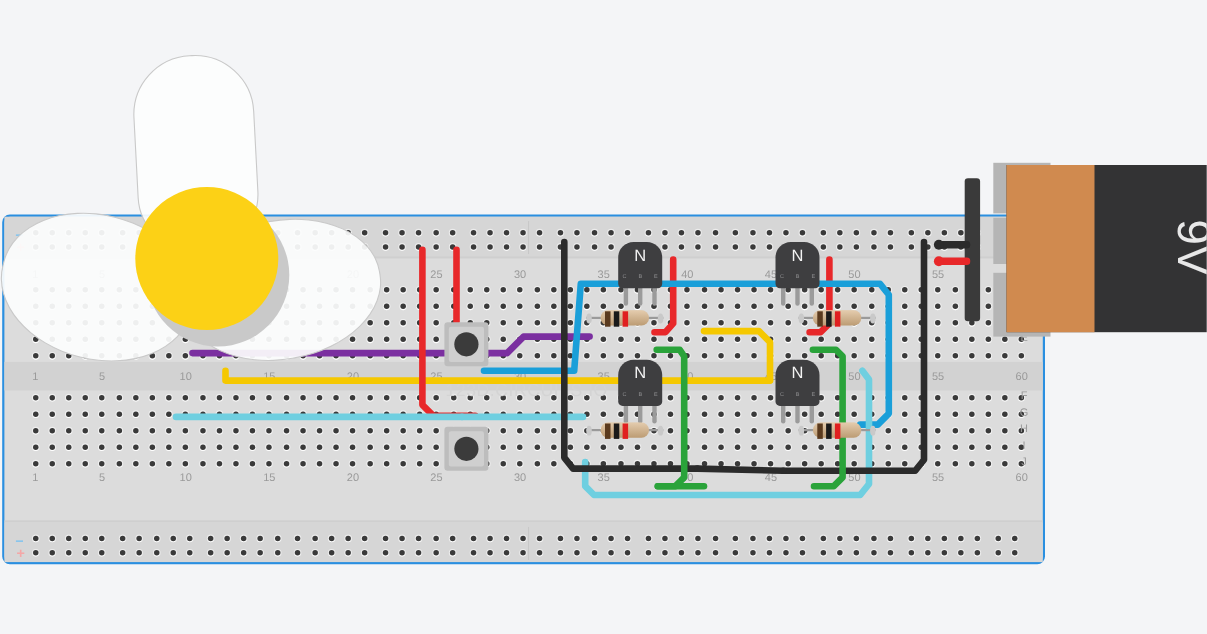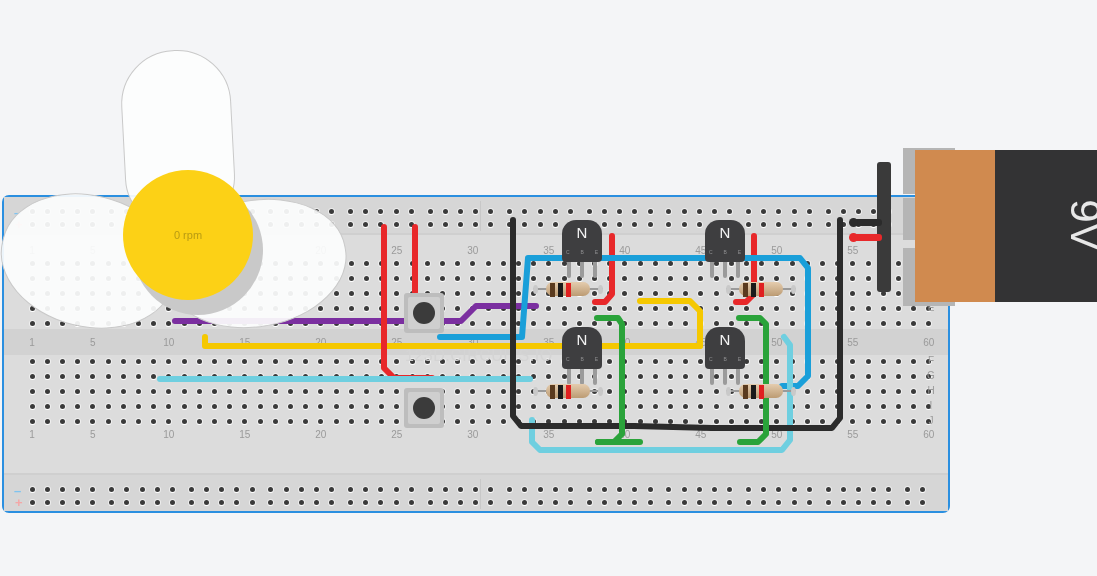--- a/index.html
+++ b/index.html
@@ -1175,21 +1175,20 @@
   <div class="fan">
 
     <div class="motor-lead" style="left:126px;top:243px;background:#e8282a;"></div>
     <div class="motor-lead" style="left:150px;top:243px;background:#2b2b2b;"></div>
 
     <div class="blade" style="left:68px;top:5px;width:108px;height:175px;border-radius:54px 54px 50px 50px;transform:rotate(-3deg);"></div>
     <div class="blade" style="left:-55px;top:150px;width:175px;height:130px;border-radius:90px/65px;transform:rotate(14deg);"></div>
     <div class="blade" style="left:110px;top:155px;width:180px;height:125px;border-radius:90px/62px;transform:rotate(-10deg);"></div>
     <div class="hub-ring"></div>
     <div class="hub"></div>
-    <div class="rpm">0 rpm</div>
   </div>
 
   <div class="battery">
     <div class="bat-cap" style="left:28px;top:48px;width:44px;height:42px;"></div>
     <div class="bat-cap" style="left:28px;top:98px;width:52px;height:58px;"></div>
     <div class="bat-cap" style="left:28px;top:-2px;width:52px;height:46px;"></div>
     <div class="bat-post"></div>
     <div class="bat-dark"></div>
     <div class="bat-tan" style="background:#d08a4f;"></div>
     <div class="bat-label">9V</div>

